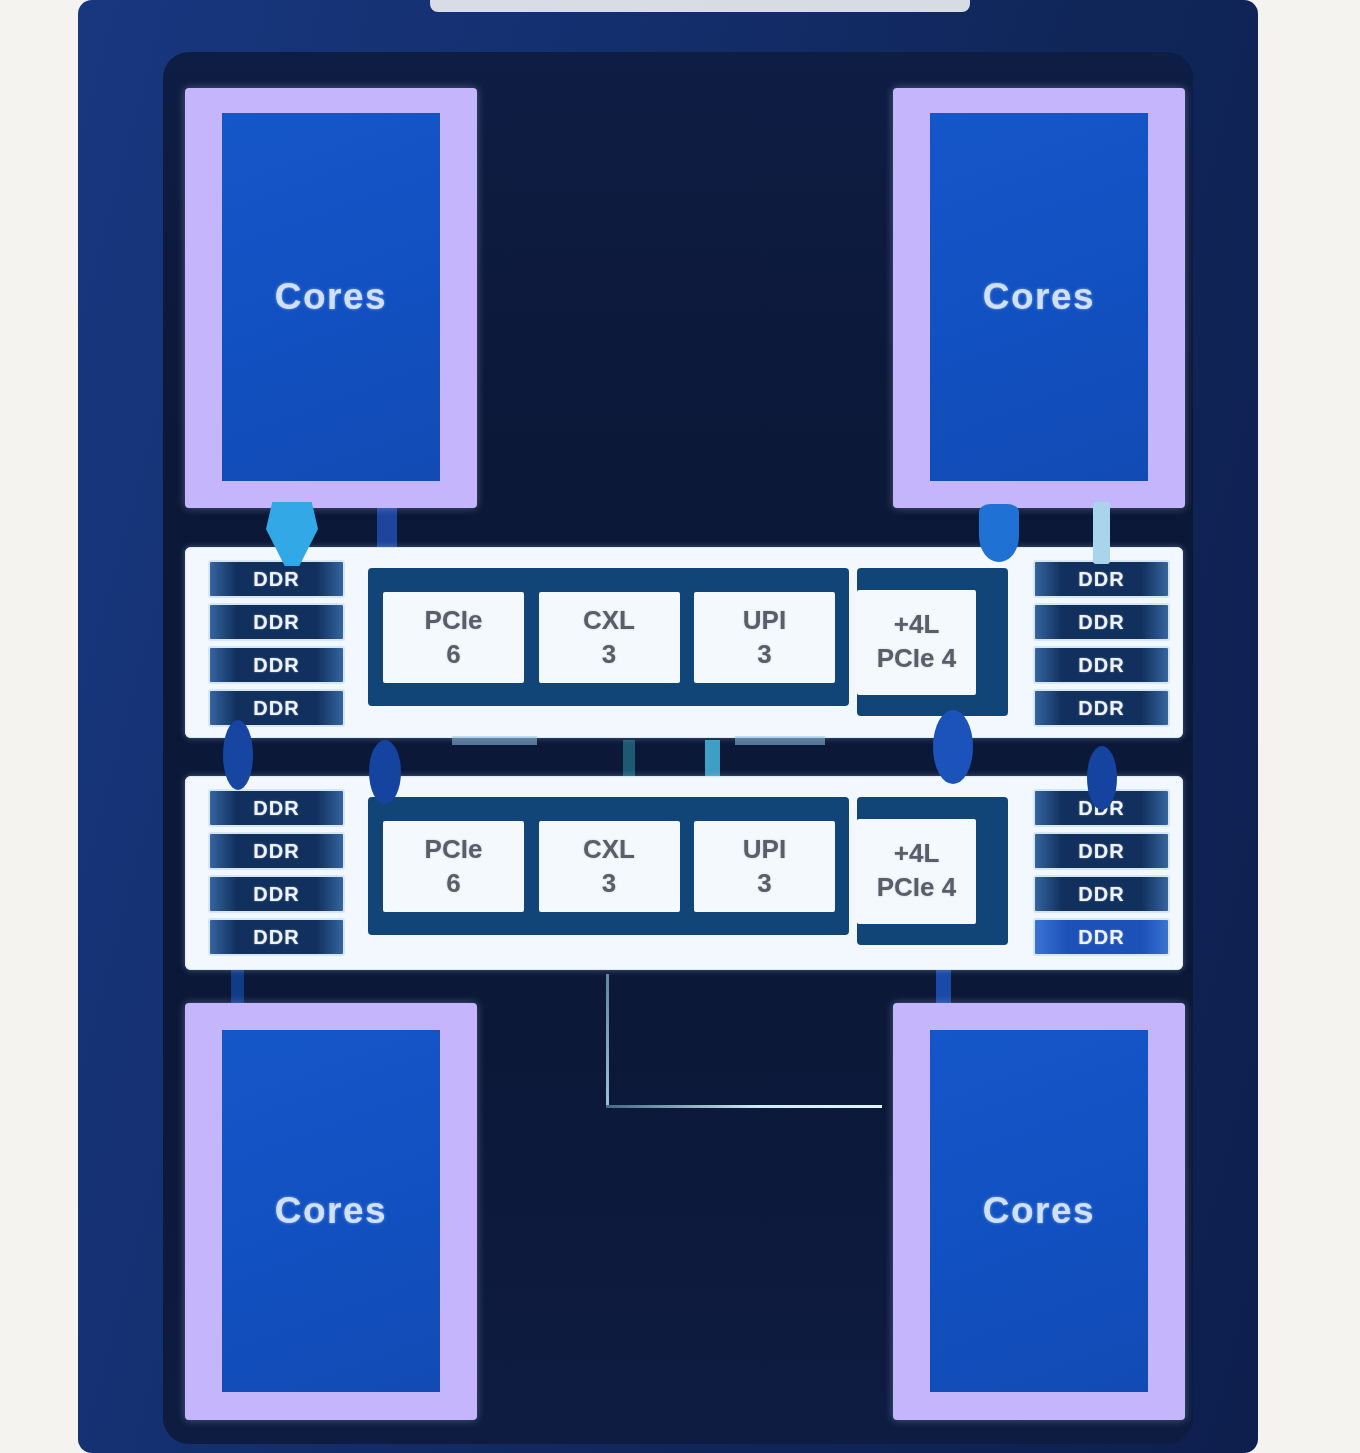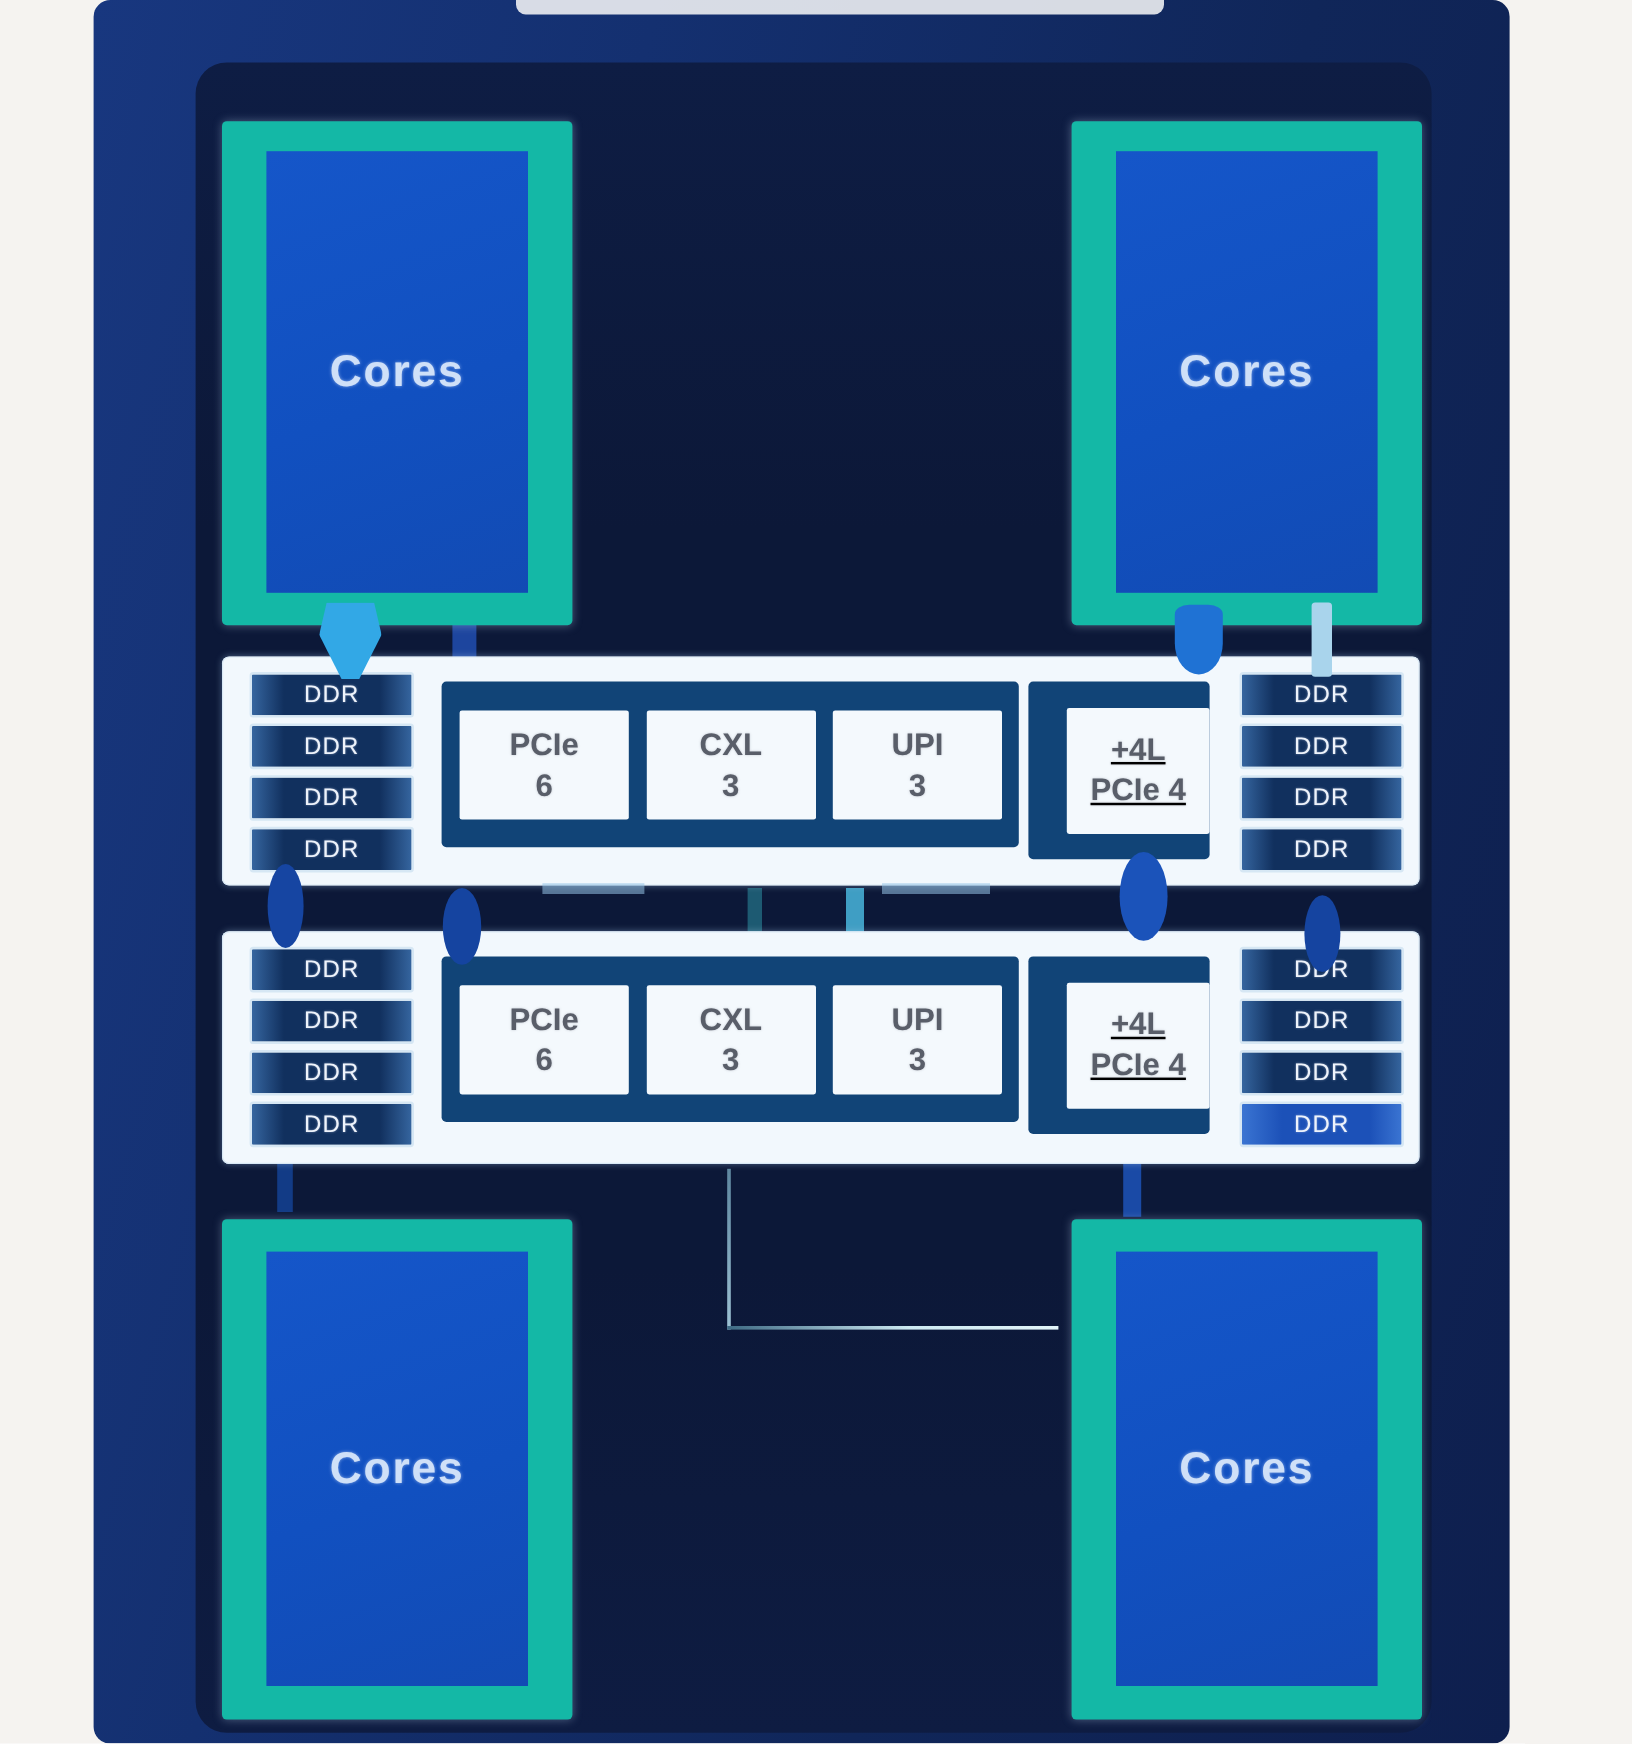--- a/index.html
+++ b/index.html
@@ -8,22 +8,22 @@
 
   
   .chip-frame{position:absolute;left:78px;top:0;width:1180px;height:1453px;border-radius:14px;
     background:linear-gradient(105deg,#18377f 0%,#143070 30%,#102659 65%,#0e1f4e 100%);z-index:0;}
   .top-streak{position:absolute;left:430px;top:0;width:540px;height:12px;background:rgba(250,250,250,.85);
     border-radius:0 0 8px 8px;z-index:1;}
   .chip-die{position:absolute;left:163px;top:52px;width:1030px;height:1392px;border-radius:26px;
     background:linear-gradient(180deg,#0e1d44 0%,#0c1838 28%,#0c1838 72%,#0e1c42 100%);z-index:1;}
 
   
-  .cores-frame{position:absolute;background:#14b8a6;border-radius:4px;z-index:3;
-    box-shadow:0 0 8px rgba(190,215,240,.35);margin-top:13px;}
+  .cores-frame{position:absolute;background:#c4b5fd;border-radius:4px;z-index:3;
+    box-shadow:0 0 8px rgba(190,215,240,.35);}
   .cores-inner{position:absolute;background:linear-gradient(160deg,#1556c9 0%,#1150c0 55%,#124bb4 100%);
     display:flex;align-items:center;justify-content:center;}
   .cores-label{color:#cfe0f8;font-size:37px;font-weight:600;letter-spacing:1.5px;
     text-shadow:0 0 3px rgba(175,200,245,.75);}
   .cf-tl{left:185px;top:88px;width:292px;height:420px;}
   .cf-tr{left:893px;top:88px;width:292px;height:420px;}
   .cf-bl{left:185px;top:1003px;width:292px;height:417px;}
   .cf-br{left:893px;top:1003px;width:292px;height:417px;}
   .cf-tl .cores-inner,.cf-tr .cores-inner{left:37px;top:25px;width:218px;height:368px;}
   .cf-bl .cores-inner,.cf-br .cores-inner{left:37px;top:27px;width:218px;height:362px;}
@@ -32,33 +32,33 @@
   .io-bar{position:absolute;left:185px;width:998px;background:#f2f8fd;border-radius:6px;z-index:3;
     box-shadow:inset 0 0 0 1px #d9e9f6,0 0 6px rgba(170,205,235,.4);}
   .bar-1{top:547px;height:191px;}
   .bar-2{top:776px;height:194px;}
 
   .ddr-col{position:absolute;top:13px;display:flex;flex-direction:column;gap:5px;}
   .ddr-col.left{left:23px;}
   .ddr-col.right{left:848px;}
   .ddr{box-sizing:border-box;width:137px;height:38px;border:2px solid #d6e7f4;border-radius:3px;
     background:linear-gradient(90deg,#35659f 0%,#11305e 20%,#11305e 80%,#35659f 100%);
-    color:#eef3fb;font-size:20px;font-weight:400;letter-spacing:1px;
+    color:#eef3fb;font-size:20px;font-weight:700;letter-spacing:1px;
     display:flex;align-items:center;justify-content:center;text-shadow:0 0 2px rgba(220,230,250,.5);}
   .ddr.hot{background:linear-gradient(90deg,#3a74d2 0%,#1c51b8 25%,#1c51b8 80%,#3a74d2 100%);}
 
   .io-hub{position:absolute;left:183px;top:21px;width:481px;height:138px;background:#114477;border-radius:4px;text-align:right;}
   .io-hub .blocks{position:absolute;left:15px;top:24px;right:14px;bottom:23px;
     display:flex;justify-content:space-between;}
   .io-box{background:#f4f9fd;border-radius:2px;display:flex;flex-direction:column;align-items:center;
     justify-content:center;color:#595e69;font-weight:700;font-size:26px;line-height:1.3;
     text-shadow:0 0 2px rgba(90,95,110,.35);}
   .io-hub .io-box{width:141px;}
   .io-plus{position:absolute;left:672px;top:21px;width:151px;height:148px;background:#114477;border-radius:4px;
-    display:flex;align-items:center;justify-content:flex-end;text-decoration:underline;}
+    display:flex;align-items:center;justify-content:flex-start;}
   .io-plus .io-box{width:119px;height:105px;}
 
   
   .cn{position:absolute;}
   .z-under{z-index:2;}
   .z-over{z-index:5;}
   .cn-funnel{left:266px;top:502px;width:52px;height:64px;background:#32a8e6;
     clip-path:polygon(12% 0,88% 0,100% 42%,64% 100%,36% 100%,0 42%);}
   .cn-stub-tl{left:377px;top:500px;width:20px;height:50px;background:#1d459e;}
   .cn-drop-tr{left:979px;top:504px;width:40px;height:58px;background:#1f72d4;

